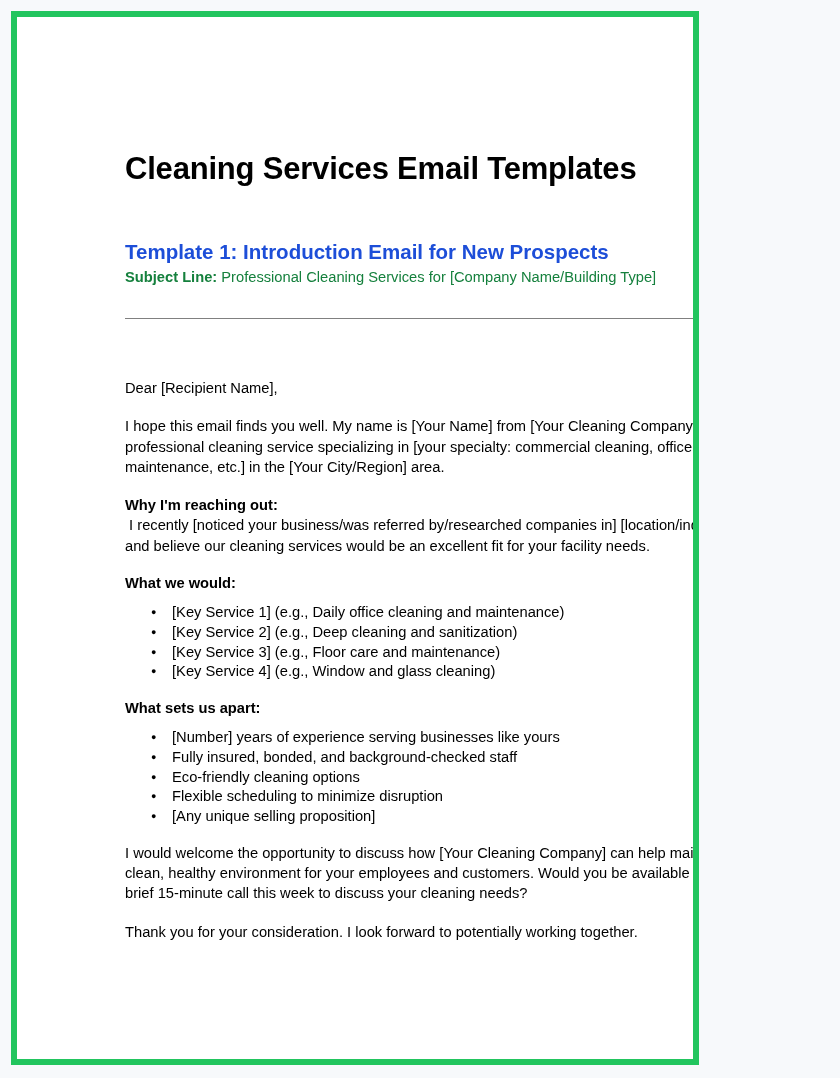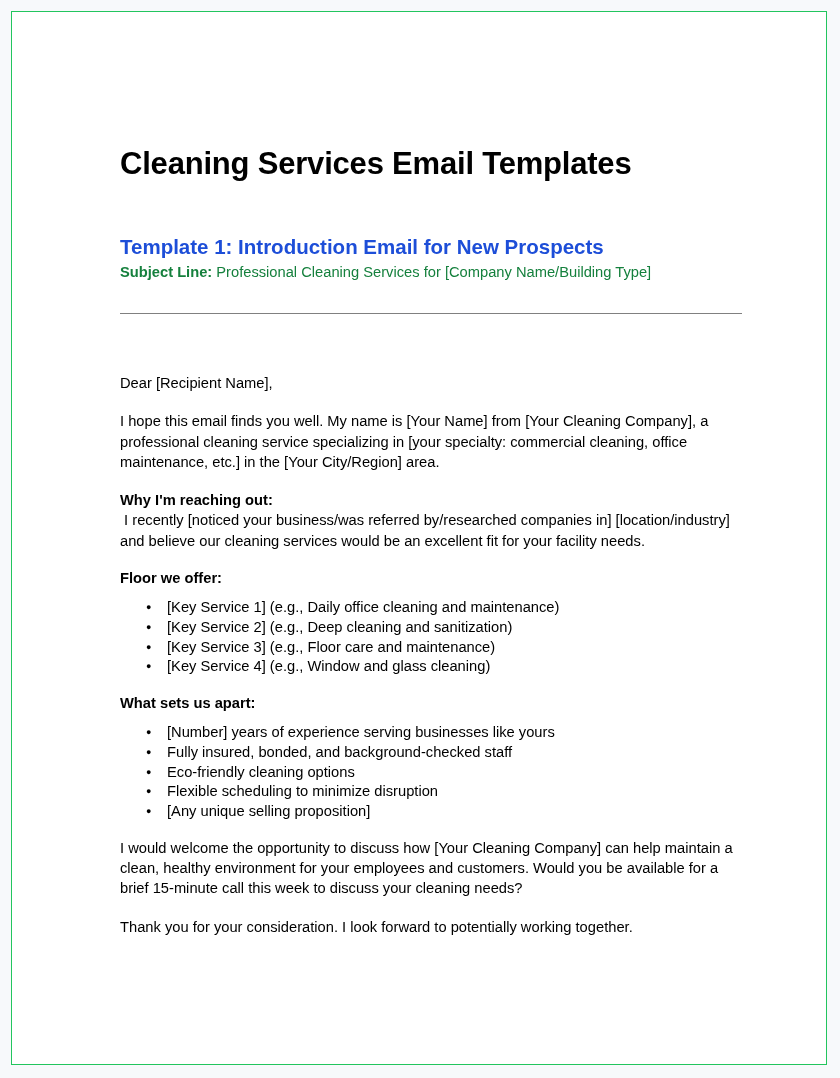--- a/index.html
+++ b/index.html
@@ -10,24 +10,24 @@
     width: 840px;
     height: 1078px;
     background: #f7f9fb;
     font-family: "Liberation Sans", sans-serif;
     -webkit-font-smoothing: antialiased;
   }
   .page {
     position: absolute;
     left: 11px;
     top: 11px;
-    width: 816px;
+    width: 688px;
     height: 1054px;
     background: #ffffff;
-    border: 1px solid #22c55e;
+    border: 6px solid #22c55e;
     box-sizing: border-box;
     overflow: hidden;
   }
   .content {
     position: absolute;
     left: 108px;
     top: 0;
     width: 622px;
   }
   .doc-title {
@@ -145,21 +145,21 @@
     <div class="body-flow">
 
       <p class="para">Dear [Recipient Name],</p>
 
       <p class="para">I hope this email finds you well. My name is [Your Name] from [Your Cleaning Company], a professional cleaning service specializing in [your specialty: commercial cleaning, office maintenance, etc.] in the [Your City/Region] area.</p>
 
       <p class="para tight">
         <span class="label">Why I'm reaching out:</span><span class="pre-space"> I recently [noticed your business/was referred by/researched companies in] [location/industry] and believe our cleaning services would be an excellent fit for your facility needs.</span>
       </p>
 
-      <div class="label-block">Floor we offer:</div>
+      <div class="label-block">What we would:</div>
 
       <ul class="bullets">
         <li>[Key Service 1] (e.g., Daily office cleaning and maintenance)</li>
         <li>[Key Service 2] (e.g., Deep cleaning and sanitization)</li>
         <li>[Key Service 3] (e.g., Floor care and maintenance)</li>
         <li>[Key Service 4] (e.g., Window and glass cleaning)</li>
       </ul>
 
       <div class="label-block">What sets us apart:</div>
 

